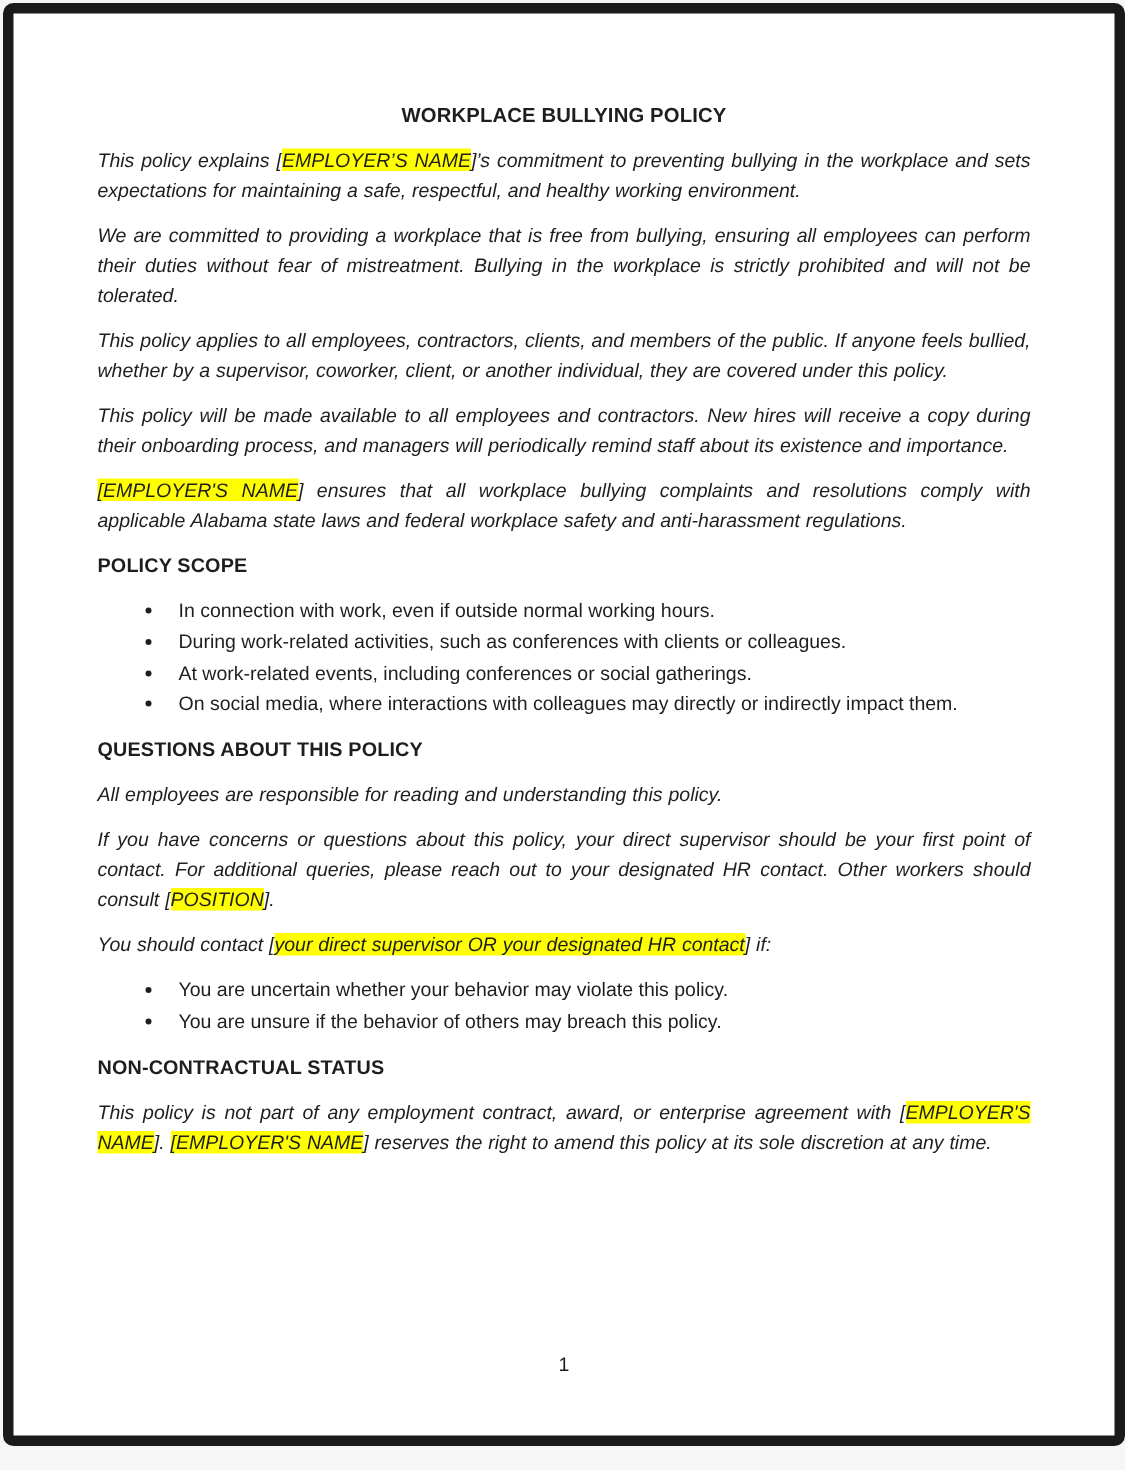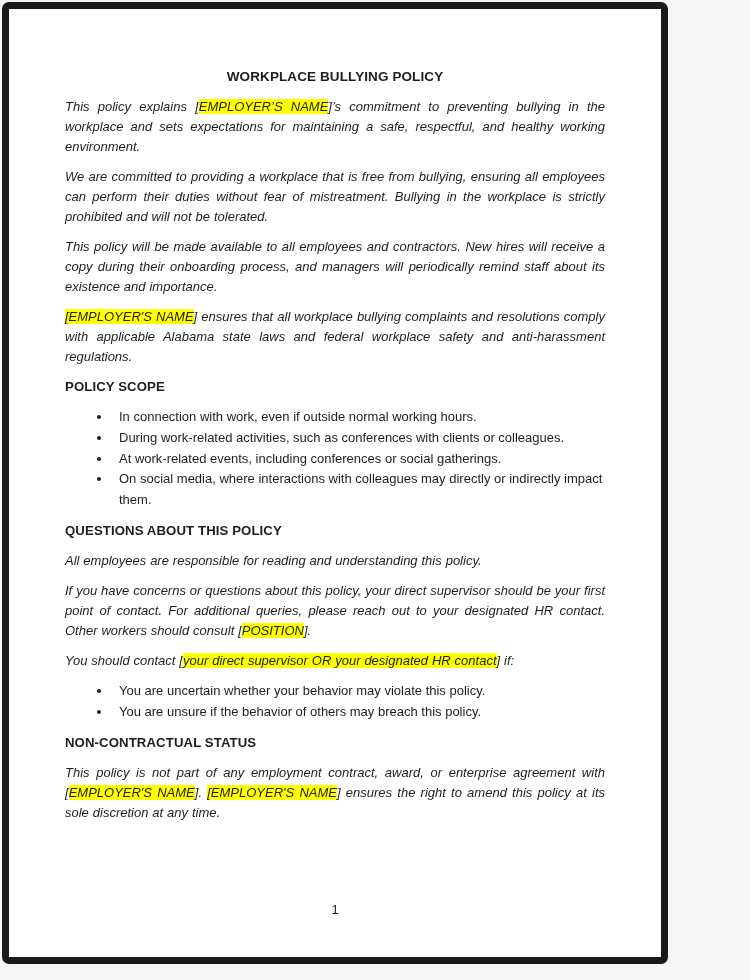--- a/index.html
+++ b/index.html
@@ -11,21 +11,21 @@
   body {
     width: 750px;
     height: 980px;
     position: relative;
     overflow: hidden;
   }
   .page {
     position: absolute;
     left: 2px;
     top: 2px;
-    width: 666px;
+    width: 748px;
     height: 962px;
     box-sizing: border-box;
     border: 7px solid #1a1a1a;
     border-radius: 7px;
     background: #ffffff;
   }
   .content {
     position: absolute;
     top: 0; left: 0; right: 0; bottom: 0;
     padding: 58px 56px 0 56px;
@@ -79,35 +79,36 @@
 </style>
 </head>
 <body>
 
 <div class="page">
   <div class="content">
     <div class="title">WORKPLACE BULLYING POLICY</div>
     <main>
         <p class="para"><span>This policy explains [</span><span class="hl">EMPLOYER’S NAME</span><span>]’s commitment to preventing bullying in the workplace and sets expectations for maintaining a safe, respectful, and healthy working environment.</span></p>
         <p class="para"><span>We are committed to providing a workplace that is free from bullying, ensuring all employees can perform their duties without fear of mistreatment. Bullying in the workplace is strictly prohibited and will not be tolerated.</span></p>
+        <p class="para"><span>This policy applies to all employees, contractors, clients, and members of the public. If anyone feels bullied, whether by a supervisor, coworker, client, or another individual, they are covered under this policy.</span></p>
         <p class="para"><span>This policy will be made available to all employees and contractors. New hires will receive a copy during their onboarding process, and managers will periodically remind staff about its existence and importance.</span></p>
         <p class="para"><span class="hl">[EMPLOYER'S NAME</span><span>] ensures that all workplace bullying complaints and resolutions comply with applicable Alabama state laws and federal workplace safety and anti-harassment regulations.</span></p>
         <h2 class="heading">POLICY SCOPE</h2>
         <ul class="bullets">
           <li>In connection with work, even if outside normal working hours.</li>
           <li>During work-related activities, such as conferences with clients or colleagues.</li>
           <li>At work-related events, including conferences or social gatherings.</li>
           <li>On social media, where interactions with colleagues may directly or indirectly impact them.</li>
         </ul>
         <h2 class="heading">QUESTIONS ABOUT THIS POLICY</h2>
         <p class="para"><span>All employees are responsible for reading and understanding this policy.</span></p>
         <p class="para"><span>If you have concerns or questions about this policy, your direct supervisor should be your first point of contact. For additional queries, please reach out to your designated HR contact. Other workers should consult [</span><span class="hl">POSITION</span><span>].</span></p>
         <p class="para"><span>You should contact [</span><span class="hl">your direct supervisor OR your designated HR contact</span><span>] if:</span></p>
         <ul class="bullets">
           <li>You are uncertain whether your behavior may violate this policy.</li>
           <li>You are unsure if the behavior of others may breach this policy.</li>
         </ul>
         <h2 class="heading">NON-CONTRACTUAL STATUS</h2>
-        <p class="para"><span>This policy is not part of any employment contract, award, or enterprise agreement with [</span><span class="hl">EMPLOYER'S NAME</span><span>]. </span><span class="hl">[EMPLOYER'S NAME</span><span>] ensures the right to amend this policy at its sole discretion at any time.</span></p>
+        <p class="para"><span>This policy is not part of any employment contract, award, or enterprise agreement with [</span><span class="hl">EMPLOYER'S NAME</span><span>]. </span><span class="hl">[EMPLOYER'S NAME</span><span>] reserves the right to amend this policy at its sole discretion at any time.</span></p>
       </main>
     <div class="page-number">1</div>
   </div>
 </div>
 
 </body></html>

